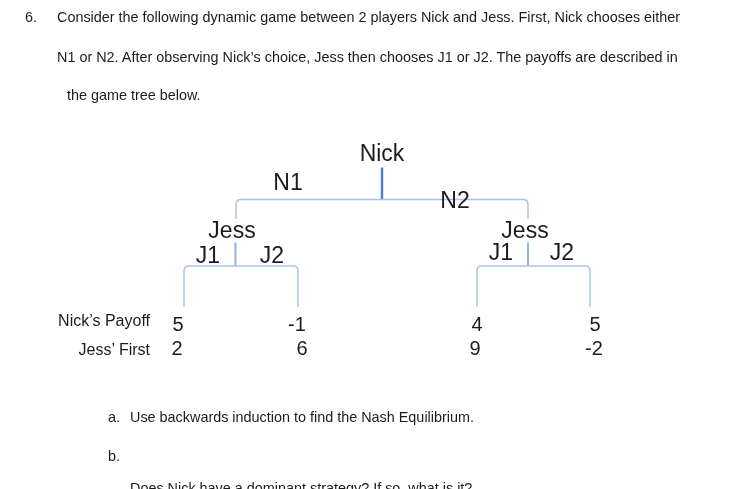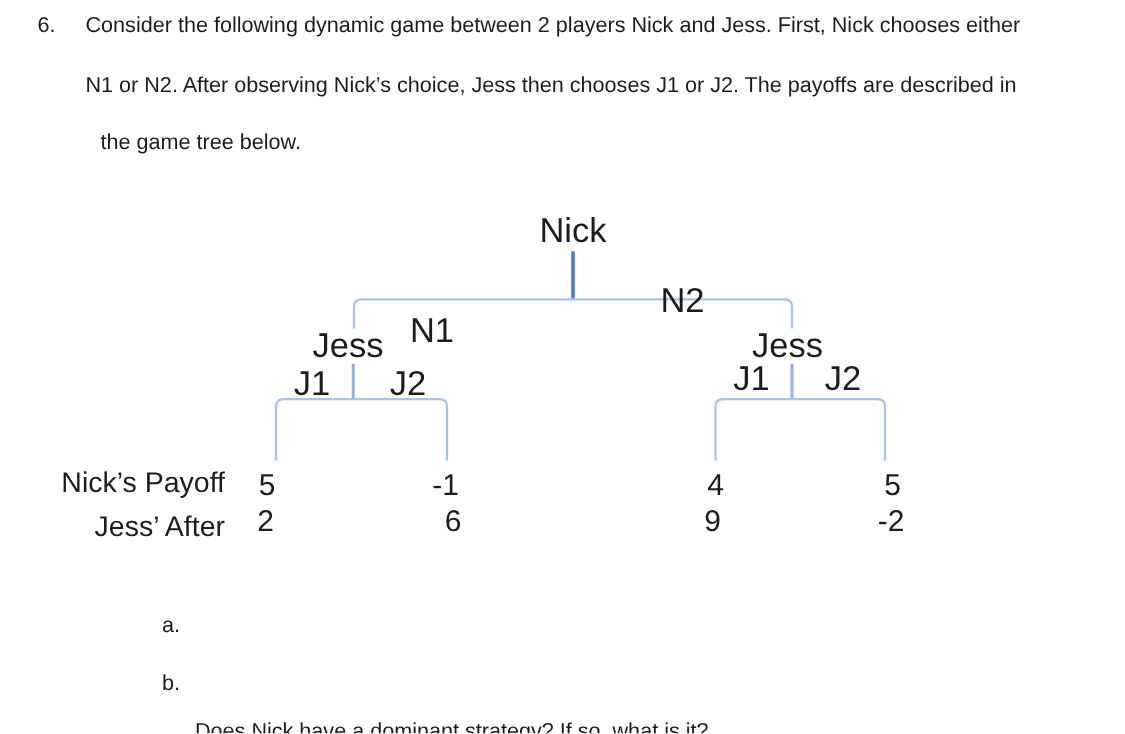--- a/index.html
+++ b/index.html
@@ -8,21 +8,21 @@
     width: 750px;
     height: 489px;
     background: #ffffff;
     font-family: "Liberation Sans", sans-serif;
     color: var(--text, #1c1c1c);
     overflow: hidden;
   }
   .abs { position: absolute; white-space: nowrap; }
   .qtext { font-size: 14.4px; }
   .tree-label { font-size: 23px; text-align: center; }
-  .payoff-label { font-size: 19px; text-align: right; }
+  .payoff-label { font-size: 16px; text-align: right; }
   .payoff-num { font-size: 20px; text-align: center; }
   .sub-label { font-size: 14.4px; }
   svg.tree-lines { position: absolute; left: 0; top: 0; }
   svg.tree-lines path { fill: none; }
   .bracket { stroke: var(--bracket-line, #a8c3e8); stroke-width: 1.5; }
   .stem { stroke: var(--node-stem-line, #93b1dd); stroke-width: 2; }
   .root-stem { stroke: var(--root-branch-line, #4f7dcb); stroke-width: 2.4; }
 </style>
 </head>
 <body>
@@ -37,40 +37,41 @@
   <svg class="tree-lines" width="750" height="489">
     <path class="root-stem" d="M382,167.5 V200"></path>
     <path class="bracket" d="M236,219 V204.5 Q236,199.5 241,199.5 H523 Q528,199.5 528,204.5 V219"></path>
     <path class="stem" d="M235.5,242.5 V266"></path>
     <path class="bracket" d="M184,307 V271 Q184,266 189,266 H293 Q298,266 298,271 V307"></path>
     <path class="stem" d="M528,242.5 V266"></path>
     <path class="bracket" d="M477,307 V271 Q477,266 482,266 H585 Q590,266 590,271 V307"></path>
   </svg>
 
   <span class="abs tree-label" style="left:352px; top:140px; width:60px;">Nick</span>
-  <span class="abs tree-label" style="left:268px; top:169px; width:40px;margin-top:38px;">N1</span>
+  <span class="abs tree-label" style="left:268px; top:169px; width:40px;">N1</span>
   <span class="abs tree-label" style="left:435px; top:187px; width:40px;">N2</span>
 
   <span class="abs tree-label" style="left:202px; top:217px; width:60px;">Jess</span>
   <span class="abs tree-label" style="left:188px; top:242px; width:40px;">J1</span>
   <span class="abs tree-label" style="left:252px; top:242px; width:40px;">J2</span>
 
   <span class="abs tree-label" style="left:495px; top:217px; width:60px;">Jess</span>
   <span class="abs tree-label" style="left:481px; top:239px; width:40px;">J1</span>
   <span class="abs tree-label" style="left:542px; top:239px; width:40px;">J2</span>
 
   <span class="abs payoff-label" style="left:20px; top:312px; width:130px;">Nick’s Payoff</span>
   <span class="abs payoff-num" style="left:158px; top:313px; width:40px;">5</span>
   <span class="abs payoff-num" style="left:277px; top:313px; width:40px;">-1</span>
   <span class="abs payoff-num" style="left:457px; top:313px; width:40px;">4</span>
   <span class="abs payoff-num" style="left:575px; top:313px; width:40px;">5</span>
 
-  <span class="abs payoff-label" style="left:20px; top:341px; width:130px;">Jess’ After</span>
+  <span class="abs payoff-label" style="left:20px; top:341px; width:130px;">Jess’ First</span>
   <span class="abs payoff-num" style="left:157px; top:337px; width:40px;">2</span>
   <span class="abs payoff-num" style="left:282px; top:337px; width:40px;">6</span>
   <span class="abs payoff-num" style="left:455px; top:337px; width:40px;">9</span>
   <span class="abs payoff-num" style="left:574px; top:337px; width:40px;">-2</span>
 
   <span class="abs sub-label" style="left:108px; top:409px;">a.</span>
+  <span class="abs qtext" style="left:130px; top:409px;">Use backwards induction to find the Nash Equilibrium.</span>
   <span class="abs sub-label" style="left:108px; top:448px;">b.</span>
   <span class="abs qtext" style="left:130px; top:448px;margin-top:32px;">Does Nick have a dominant strategy? If so, what is it?</span>
 
 </div>
 
 </body></html>

